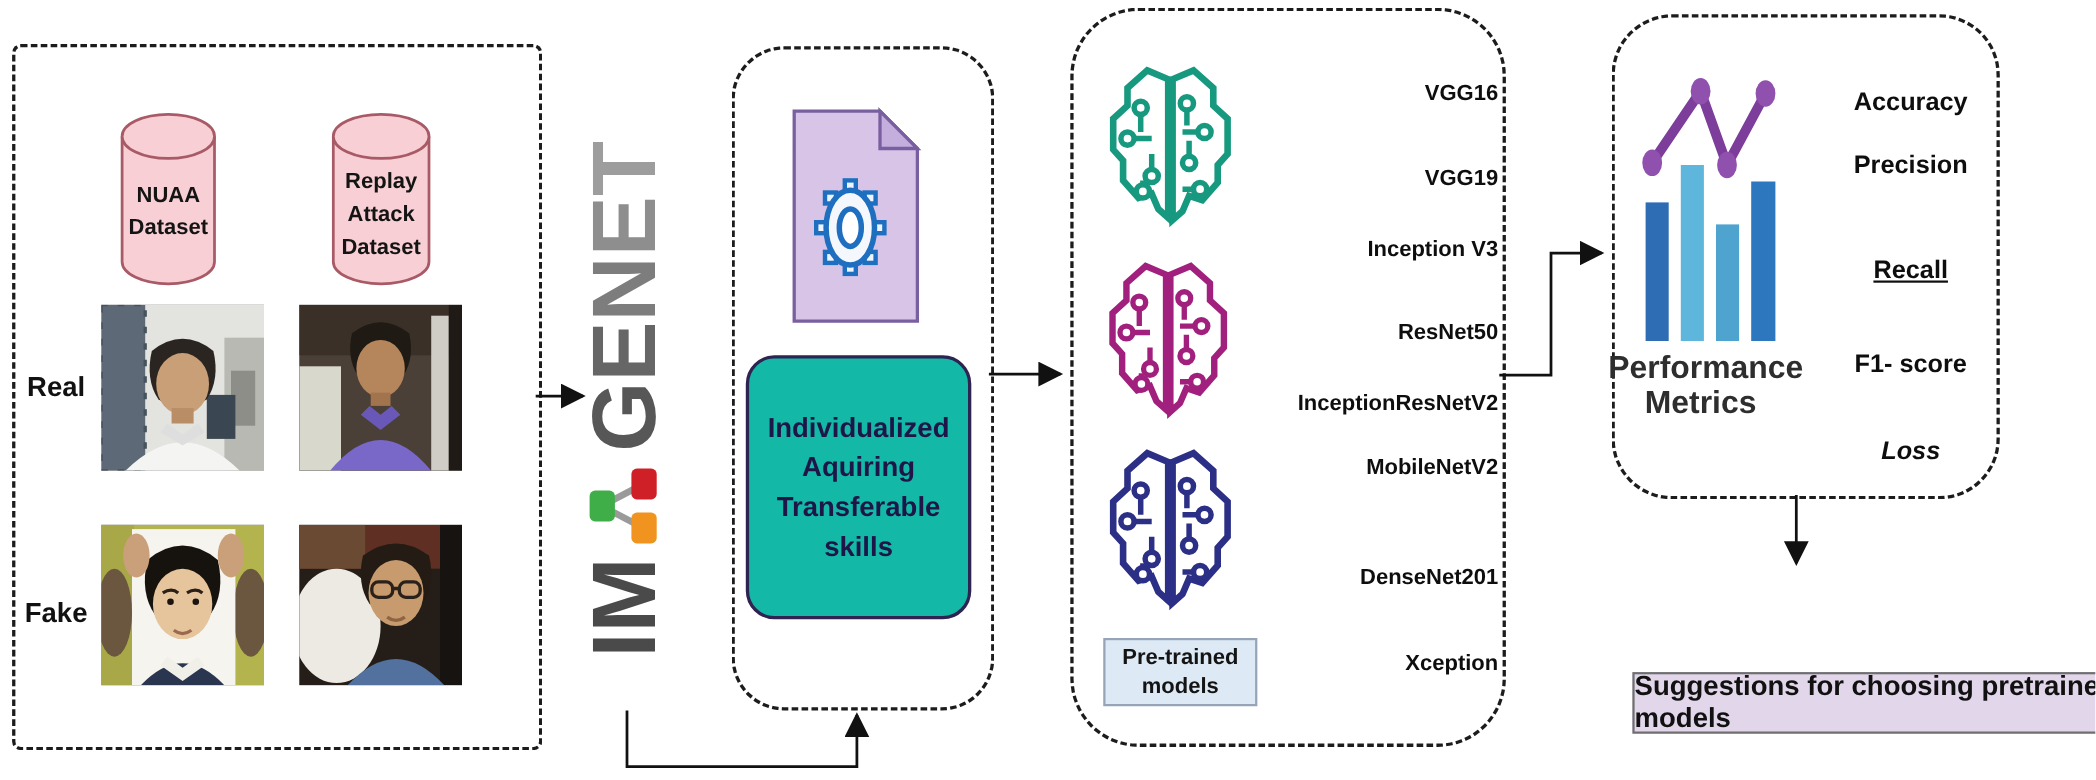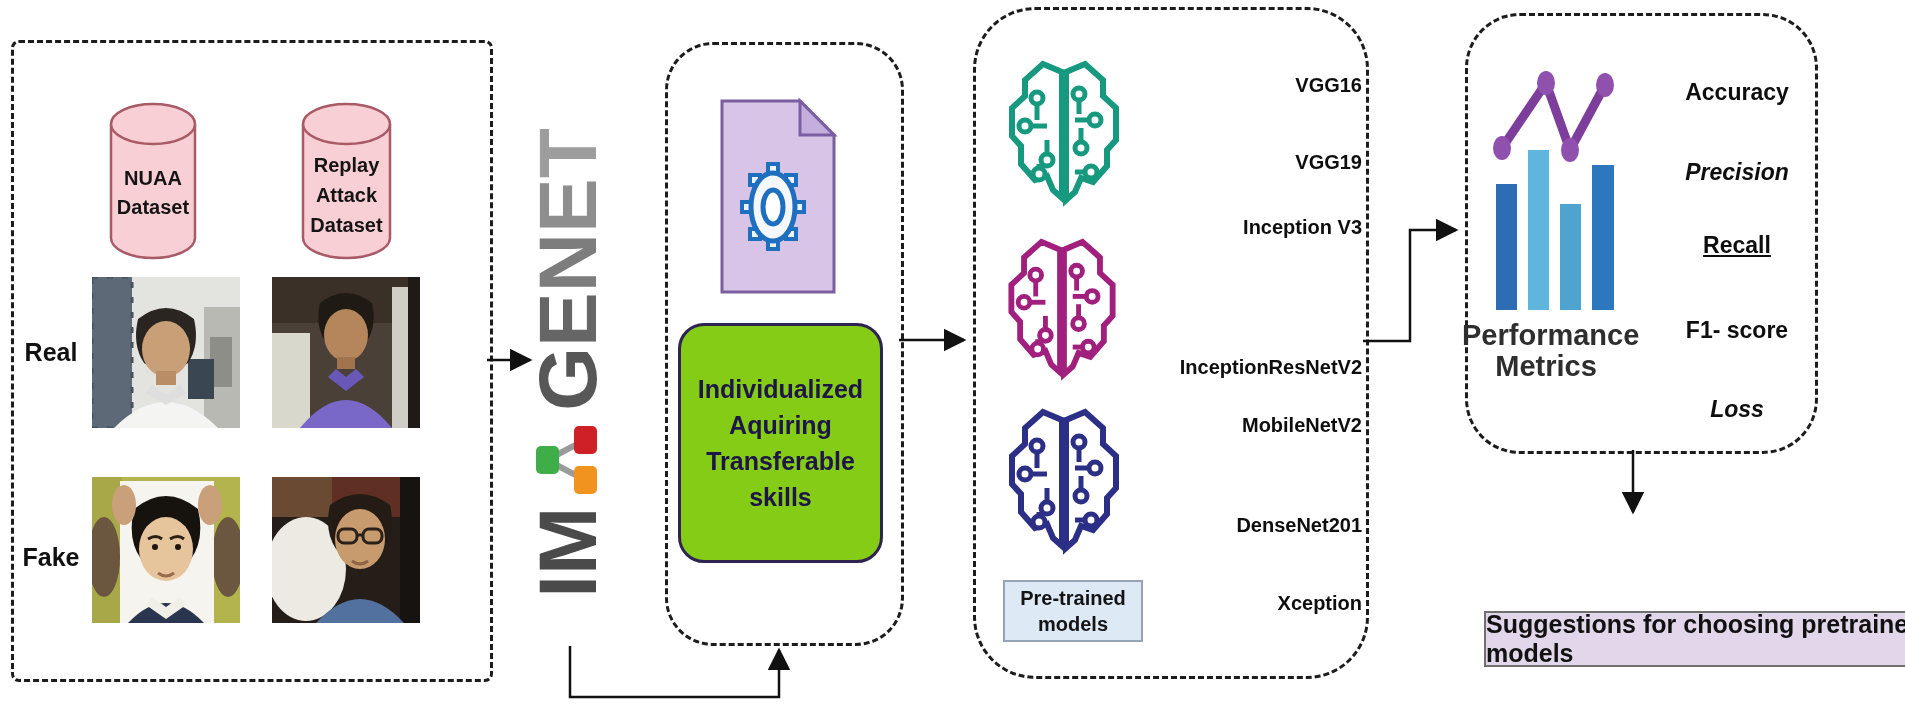--- a/index.html
+++ b/index.html
@@ -31,21 +31,21 @@
     display:flex;align-items:center;justify-content:center;gap:2px;
     font-weight:bold;font-size:82px;letter-spacing:-2px;white-space:nowrap;
   }
   #imagenet .ltr{display:inline-block;line-height:1;}
   .c-i,.c-m{color:#4a4a4a;} .c-g{color:#575757;} .c-e1{color:#666666;}
   .c-n{color:#7d7d7d;} .c-e2{color:#8e8e8e;} .c-t{color:#9d9d9d;}
   #imagenet-mark{margin:0 8px;}
   
   #procedure-box{
     left:678px;top:323px;width:205px;height:240px;border-radius:26px;
-    background:#84cc16;border:3px solid #2f2352;box-sizing:border-box;
+    background:#14b8a6;border:3px solid #2f2352;box-sizing:border-box;
     display:flex;flex-direction:column;justify-content:center;align-items:center;
     font-weight:bold;font-size:25px;line-height:36px;color:#1e1548;text-align:center;
   }
   
   .model-label{position:absolute;left:1102px;width:260px;text-align:right;
     font-weight:bold;font-size:20px;color:#0e0e0e;}
   .brain{color:#000;}
   .brain-teal{color:#17997f;} .brain-magenta{color:#a2207d;} .brain-navy{color:#2c2f86;}
   #pretrained-badge{
     left:1003px;top:580px;width:140px;height:62px;
@@ -252,20 +252,21 @@
   <svg class="abs brain brain-magenta" style="left:1003px;top:238px;" width="118" height="148" viewBox="0 0 118 152">
       <use href="#circuit-brain"></use>
     </svg>
   <svg class="abs brain brain-navy" style="left:1005px;top:408px;" width="118" height="152" viewBox="0 0 118 152">
       <use href="#circuit-brain"></use>
     </svg>
 
   <div class="model-label" style="top:74px;">VGG16</div>
   <div class="model-label" style="top:151px;">VGG19</div>
   <div class="model-label" style="top:216px;">Inception V3</div>
+  <div class="model-label" style="top:291px;">ResNet50</div>
   <div class="model-label" style="top:356px;">InceptionResNetV2</div>
   <div class="model-label" style="top:414px;">MobileNetV2</div>
   <div class="model-label" style="top:514px;">DenseNet201</div>
   <div class="model-label" style="top:592px;">Xception</div>
 
   <div id="pretrained-badge" class="abs">
     <span>Pre-trained</span>
     <span>models</span>
   </div>
 
@@ -282,21 +283,21 @@
     <ellipse cx="90" cy="90" rx="9" ry="12" fill="#9050ae"></ellipse>
     <ellipse cx="125" cy="25" rx="9" ry="12" fill="#9050ae"></ellipse>
   </svg>
 
   <div id="perf-caption" class="abs">
     <span style="display:block">Performance</span>
     <span style="display:block">Metrics</span>
   </div>
 
   <div class="metric-label" style="top:79px;">Accuracy</div>
-  <div class="metric-label" style="top:159px;font-style:italic;">Precision</div>
+  <div class="metric-label" style="top:136px;">Precision</div>
   <div class="metric-label" style="top:232px;text-decoration:underline;">Recall</div>
   <div class="metric-label" style="top:317px;">F1- score</div>
   <div class="metric-label" style="top:396px;font-style:italic;">Loss</div>
 
   <div id="suggestions-box" class="abs">
     <span>Suggestions for choosing pretrained models</span>
   </div>
 
   <svg id="connector-layer" class="abs" width="1905" height="709" viewBox="0 0 1905 709">
     <defs>

